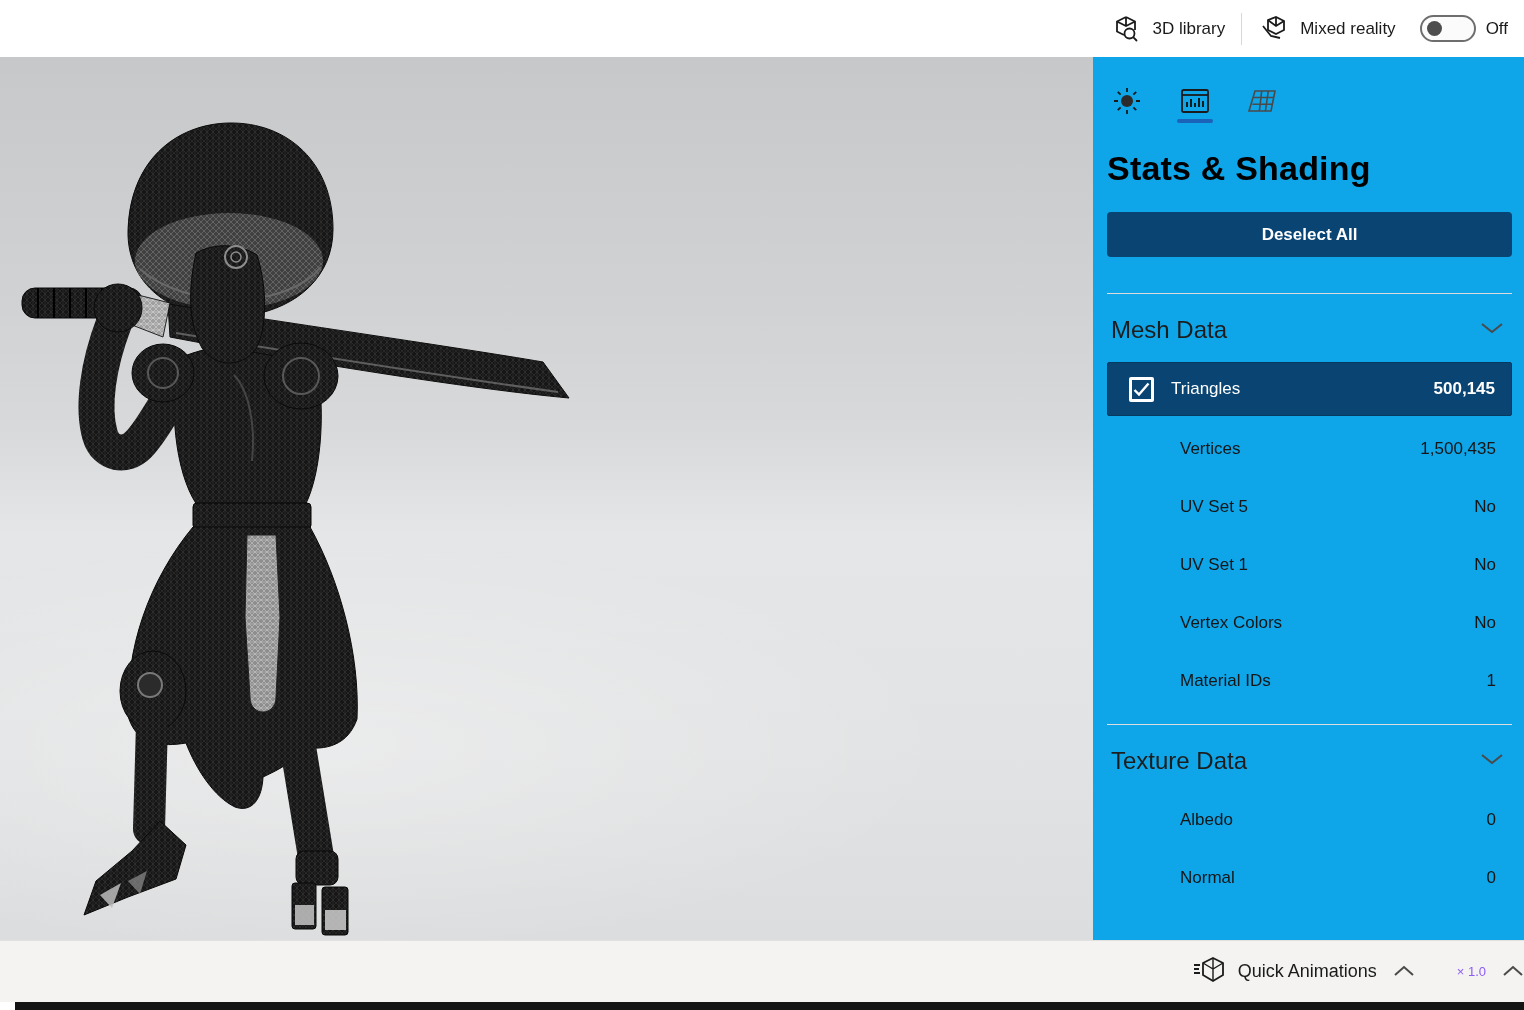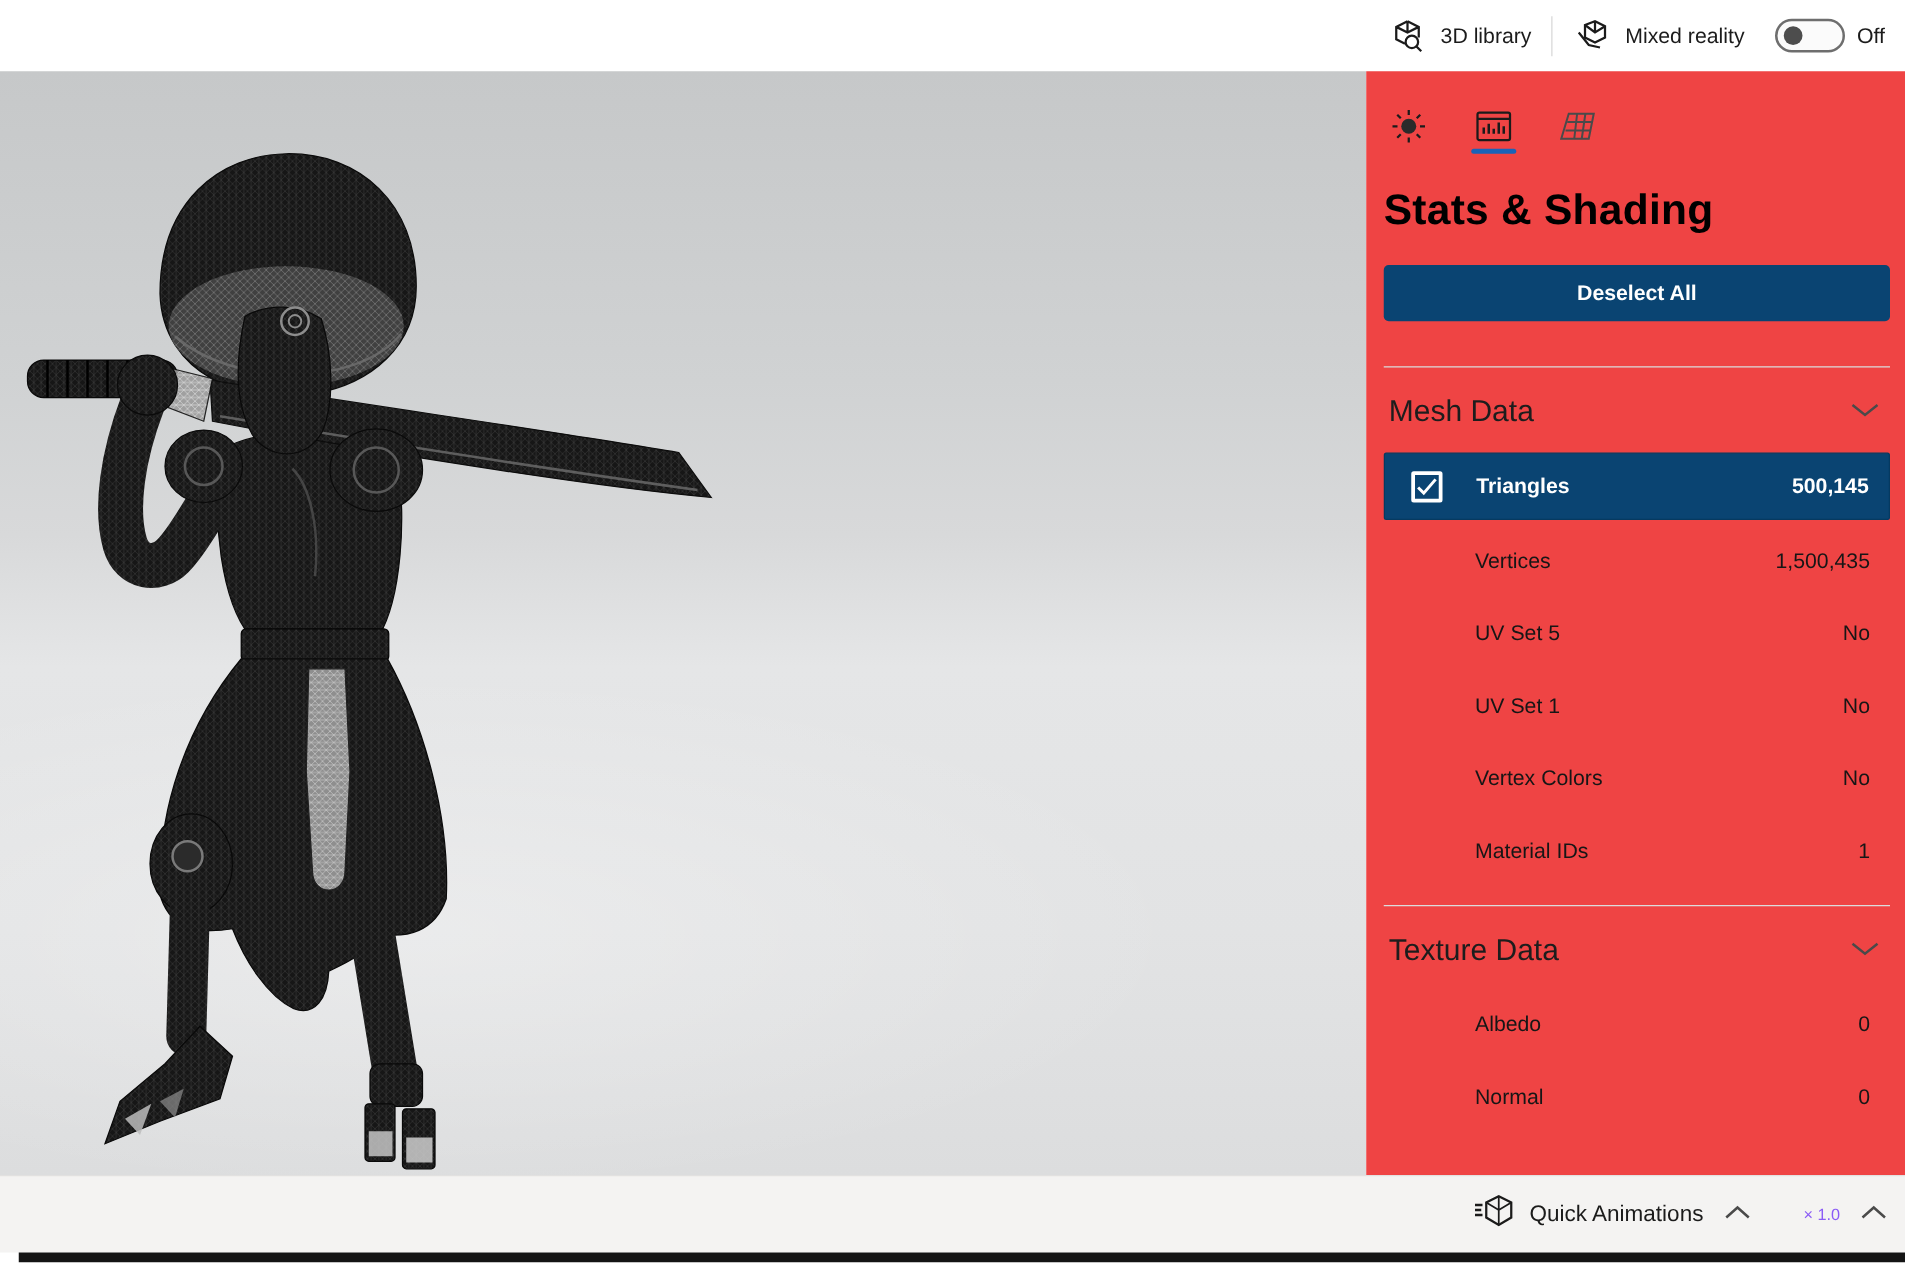--- a/index.html
+++ b/index.html
@@ -36,21 +36,21 @@
   .viewport {
     width:1093px; height:883px; position:relative; overflow:hidden;
     background:
       radial-gradient(ellipse 900px 300px at 30% 78%, rgba(255,255,255,0.30), rgba(255,255,255,0) 70%),
       linear-gradient(180deg,#c6c8c9 0%, #d0d2d3 28%, #d8d9da 42%, #e5e6e7 54%, #e2e3e4 78%, #dcddde 100%);
   }
   .viewport svg { position:absolute; left:0; top:0; }
 
   
   .panel {
-    width:431px; height:883px; background:#ef4444;
+    width:431px; height:883px; background:#0ea5e9;
     padding:20px 12px 0 14px; position:relative;
   }
   .tabs { display:flex; align-items:flex-end; gap:36px; padding-left:4px; height:46px; }
   .tab { position:relative; width:32px; height:40px; display:flex; align-items:center; justify-content:center; cursor:pointer; }
   .tab .underline {
     position:absolute; left:-2px; right:-2px; bottom:0; height:4px;
     border-radius:2px; background:#1a63b8;
   }
   .panel-title { font-size:34px; font-weight:700; color:#000; margin:26px 0 24px 0; letter-spacing:0.2px; }
 
@@ -70,32 +70,31 @@
   .row {
     height:58px; display:flex; align-items:center; justify-content:space-between;
     padding:0 16px 0 73px; font-size:17px; color:#161616;
   }
   .row .value { text-align:right; }
   .row.selected {
     background:#0a4472; color:#ffffff; height:54px; border-radius:2px;
     padding:0 16px 0 21px; margin:2px 0 4px 0; border:1px solid #063a61;
     cursor:pointer;
   }
-  .row.selected .label { margin-left:27px; font-weight:700; }
+  .row.selected .label { margin-left:17px; font-weight:400; }
   .row.selected .value { font-weight:600; }
   .checkbox {
     width:25px; height:25px; border:3px solid #ffffff; border-radius:2px;
     display:flex; align-items:center; justify-content:center; flex:none;
   }
 
   
   .bottom-bar {
     height:62px; background:#f4f3f2; border-top:1px solid #e2e1e0;
     display:flex; align-items:center; justify-content:flex-end;
-    padding-right:14px;
   }
   .bb-group { display:flex; align-items:center; gap:12px; cursor:pointer; }
   .bb-label { font-size:18px; color:#1b1b1b; }
   .bb-speed { font-size:13px; color:#8b5cf6; margin-left:42px; }
   .chev-up { margin-left:4px; }
   .black-strip { height:8px; background:#141414; margin-left:15px; }
 </style>
 </head>
 <body>
 

